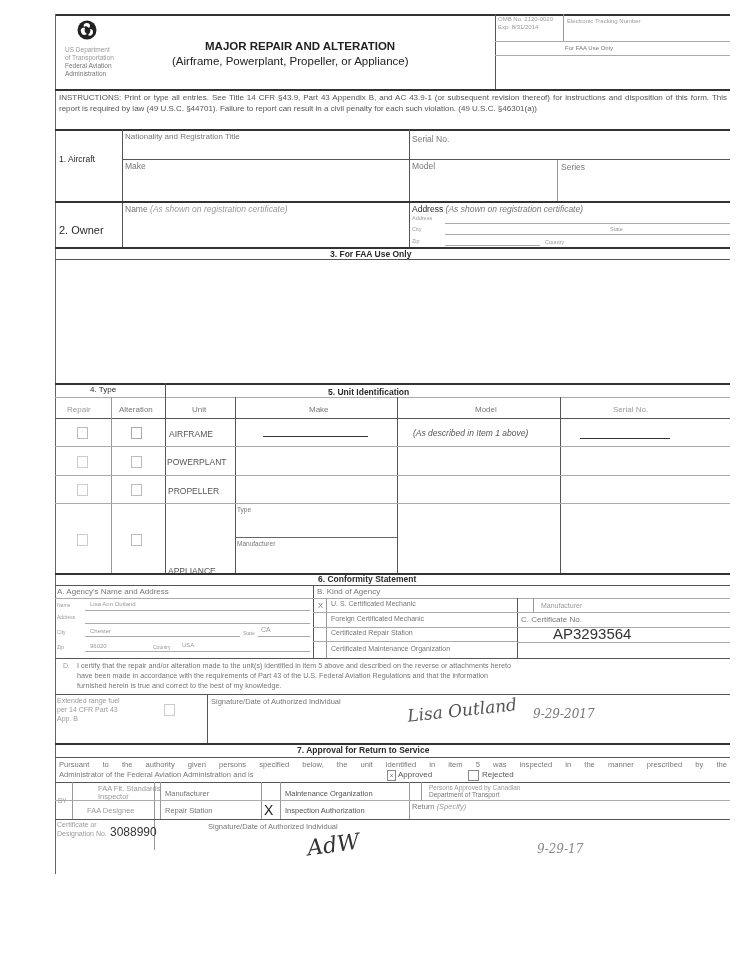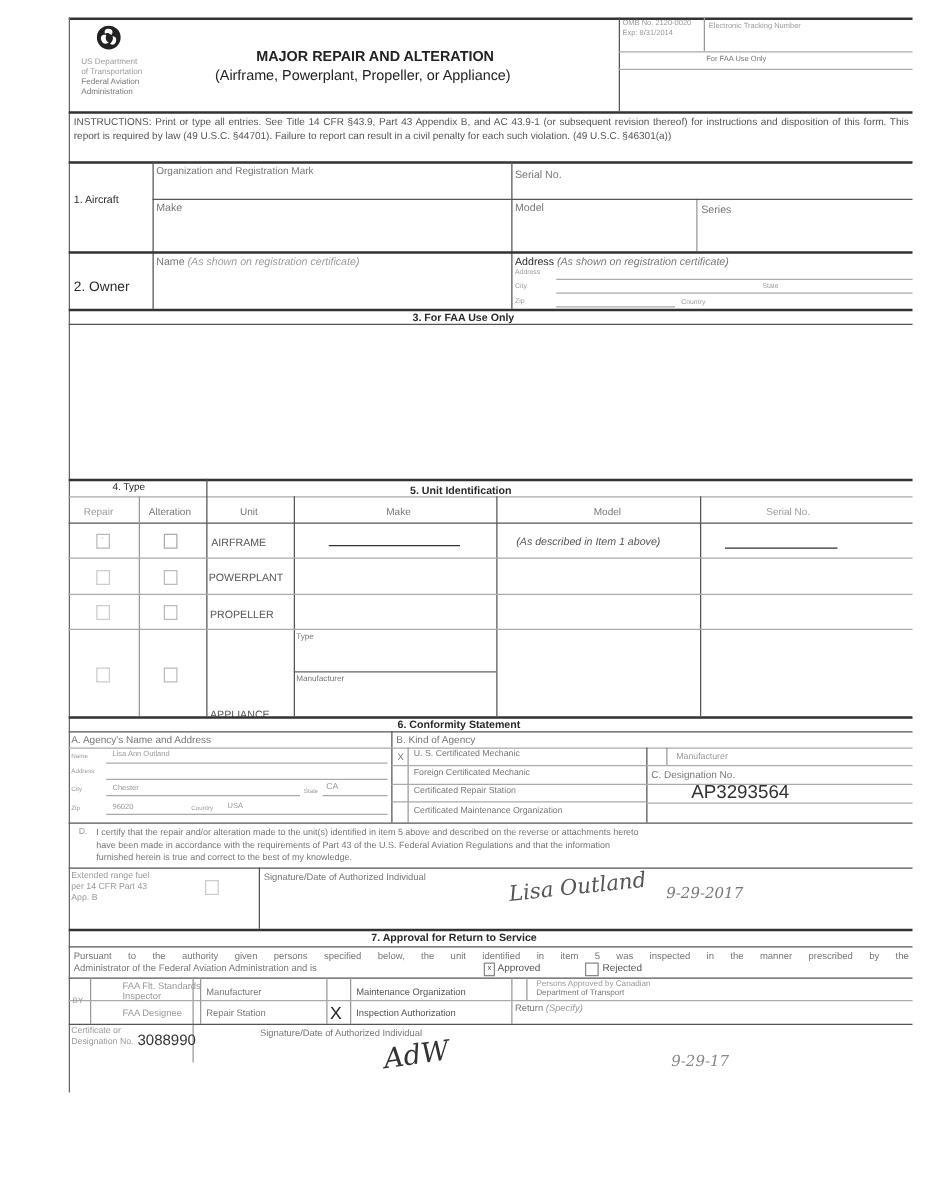--- a/index.html
+++ b/index.html
@@ -58,21 +58,21 @@
   <div class="hl hl-thick" style="left:0; top:75px; width:675px;"></div>
   <div class="abs" style="left:4px; top:79px; width:668px; font-size:8px; line-height:10.5px; color:#555; text-align:justify;">INSTRUCTIONS: Print or type all entries.  See Title 14 CFR §43.9, Part 43 Appendix B, and AC 43.9-1 (or subsequent revision thereof) for instructions and disposition of this form.  This report is required by law (49 U.S.C. §44701).  Failure to report can result in a civil penalty for each such violation.  (49 U.S.C. §46301(a))</div>
 
   <div class="hl hl-thick" style="left:0; top:115px; width:675px;"></div>
   <div class="t" style="left:4px; top:140px; font-size:8.5px;">1. Aircraft</div>
   <div class="vl" style="left:67px; top:115px; height:118px;"></div>
   <div class="vl" style="left:354px; top:115px; height:118px;"></div>
   <div class="vl vl-light" style="left:502px; top:145px; height:42px;"></div>
   <div class="hl" style="left:67px; top:145px; width:608px;"></div>
 
-  <div class="t light" style="left:70px; top:118px; font-size:8px;">Organization and Registration Mark</div>
+  <div class="t light" style="left:70px; top:118px; font-size:8px;">Nationality and Registration Title</div>
   <div class="abs" style="left:68px; top:128px; width:285px; height:16px;"></div>
   <div class="t light" style="left:357px; top:120px; font-size:8.5px;">Serial No.</div>
   <div class="abs" style="left:356px; top:130px; width:318px; height:14px;"></div>
   <div class="t light" style="left:70px; top:147px; font-size:8.5px;">Make</div>
   <div class="abs" style="left:68px; top:158px; width:285px; height:28px;"></div>
   <div class="t light" style="left:357px; top:147px; font-size:8.5px;">Model</div>
   <div class="abs" style="left:356px; top:158px; width:145px; height:28px;"></div>
   <div class="t light" style="left:506px; top:148px; font-size:8.5px;">Series</div>
   <div class="abs" style="left:503px; top:158px; width:171px; height:28px;"></div>
 
@@ -210,21 +210,21 @@
   </div>
   <div class="abs" style="left:258px; top:614px; width:204px; height:13px;">
     <div class="t light" style="left:18px; top:1px; font-size:7px;">Certificated Repair Station</div>
   </div>
   <div class="abs" style="left:258px; top:628px; width:204px; height:15px;">
     <div class="t light" style="left:18px; top:3px; font-size:7px;">Certificated Maintenance Organization</div>
   </div>
   <div class="abs" style="left:478px; top:585px; width:197px; height:13px;">
     <div class="t faint" style="left:8px; top:3px; font-size:7px;">Manufacturer</div>
   </div>
-  <div class="t light" style="left:466px; top:601px; font-size:8px;">C. Designation No.</div>
+  <div class="t light" style="left:466px; top:601px; font-size:8px;">C. Certificate No.</div>
   <div class="t" style="left:498px; top:611px; font-size:15px; color:#333;">AP3293564</div>
 
   <div class="hl" style="left:0; top:644px; width:675px;"></div>
 
   <div class="t faint" style="left:8px; top:648px; font-size:7px;">D.</div>
   <div class="t light" style="left:22px; top:647px; font-size:7.2px;">I certify that the repair and/or alteration made to the unit(s) identified in item 5 above and described on the reverse or attachments hereto</div>
   <div class="t light" style="left:22px; top:657px; font-size:7.2px;">have been made in accordance with the requirements of Part 43 of the U.S. Federal Aviation Regulations and that the information</div>
   <div class="t light" style="left:22px; top:667px; font-size:7.2px;">furnished herein is true and correct to the best of my knowledge.</div>
 
   <div class="hl" style="left:0; top:680px; width:675px;"></div>
@@ -259,21 +259,21 @@
   <div class="hl hl-light" style="left:0; top:786px; width:675px;"></div>
   <div class="hl" style="left:0; top:805px; width:675px;"></div>
 
   <div class="t faint" style="left:3px; top:783px; font-size:6.5px;">BY</div>
 
   <div class="abs" style="left:18px; top:769px; width:81px; height:17px;">
     <div class="t faint" style="left:25px; top:1px; font-size:7.5px;">FAA Flt. Standards</div>
     <div class="t faint" style="left:25px; top:9px; font-size:7.5px;">Inspector</div>
   </div>
   <div class="abs" style="left:18px; top:787px; width:81px; height:18px;">
-    <div class="t faint" style="left:25px; top:5px; font-size:7.5px;">FAA Designee</div>
+    <div class="t faint" style="left:14px; top:5px; font-size:7.5px;">FAA Designee</div>
   </div>
   <div class="abs" style="left:106px; top:769px; width:100px; height:17px;">
     <div class="t light" style="left:4px; top:6px; font-size:7.5px;">Manufacturer</div>
   </div>
   <div class="abs" style="left:106px; top:787px; width:100px; height:18px;">
     <div class="t light" style="left:4px; top:5px; font-size:7.5px;">Repair Station</div>
   </div>
   <div class="t" style="left:209px; top:788px; font-size:14px; color:#222;">X</div>
   <div class="abs" style="left:226px; top:769px; width:128px; height:17px;">
     <div class="t" style="left:4px; top:6px; font-size:7.5px; color:#555;">Maintenance Organization</div>

